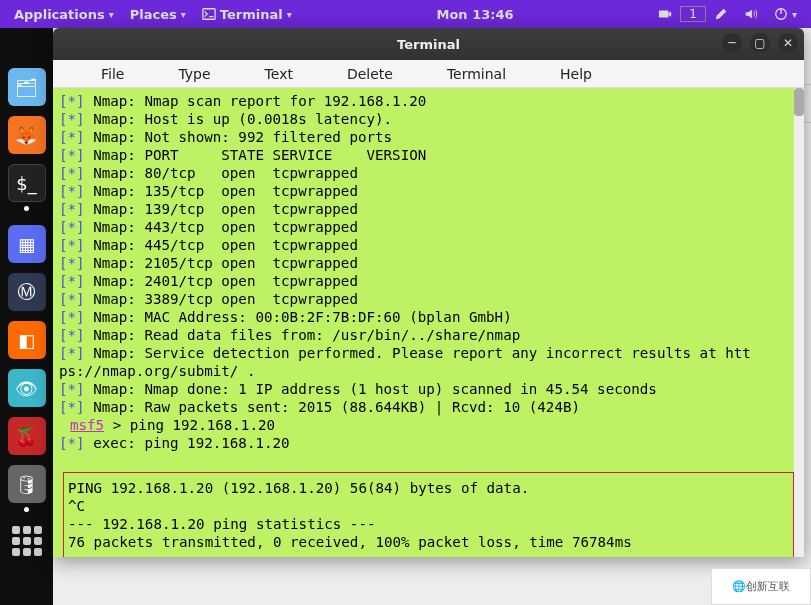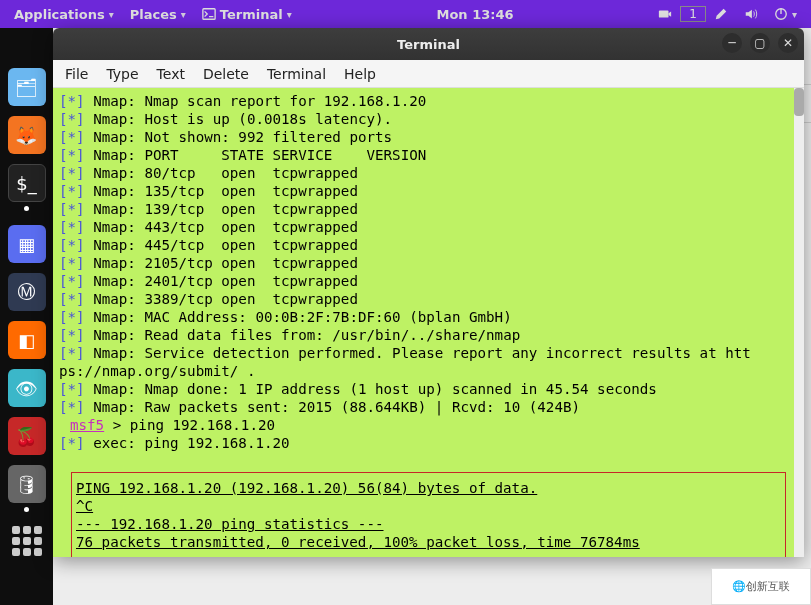--- a/index.html
+++ b/index.html
@@ -28,26 +28,26 @@
   .bgapp .rightpane { position:absolute; right:0; top:95px; width:190px; padding:8px 10px; font-size:13px; color:#444;}
   .bgapp input, .bgapp select { border:1px solid #bbb; background:#fff; padding:3px 6px; font-size:12px; border-radius:4px;}
   .bgapp .thead { display:flex; gap:60px; position:absolute; top:168px; left:300px; color:#555; font-size:12px;}
 
   
   .termwin { position:absolute; top:28px; left:53px; right:7px; bottom:48px; background:#fff; border-radius:6px 6px 0 0; box-shadow:0 4px 20px rgba(0,0,0,.4); display:flex; flex-direction:column; overflow:hidden;}
   .titlebar { height:32px; background:linear-gradient(#3d3d3d,#323232); color:#eee; display:flex; align-items:center; justify-content:center; position:relative; font-size:13px; font-weight:600;}
   .titlebar .wbtns { position:absolute; right:6px; top:5px; display:flex; gap:8px;}
   .titlebar .wb { width:20px; height:20px; border-radius:50%; background:#2d2d2d; color:#ddd; display:flex; align-items:center; justify-content:center; font-size:12px; cursor:pointer;}
   .menubar { height:28px; background:#f5f5f5; border-bottom:1px solid #ddd; display:flex; align-items:center; gap:18px; padding:0 12px; font-size:14px; color:#222;}
-  .menubar span{cursor:default;}
+  .menubar span{cursor:default;margin-left:36px;}
 
   .termbody { flex:1; background:#bef264; padding:4px 6px 4px 6px; font-family:"DejaVu Sans Mono","Liberation Mono",monospace; font-size:14.2px; line-height:18px; overflow:auto; white-space:pre; color:#000;}
   .b{color:#4a55d8;} 
   .p{color:#c62fbf; text-decoration: underline; margin-left: 11px;} 
-  .redbox{border:1px solid #c62828; padding:6px 4px; margin:2px 12px;text-decoration:underline;}
+  .redbox{border:1px solid #c62828; padding:6px 4px; margin:2px 4px;}
   .termscroll { position:absolute; right:0; top:60px; bottom:0; width:10px; background:#eee;}
   .termscroll .thumb{position:absolute; top:0; width:100%; height:28px; background:#aaa; border-radius:4px;}
 
   
   .wm{position:absolute; right:0; bottom:0; width:100px; height:37px; background:#fff; display:flex; align-items:center; justify-content:center; font-size:11px; color:#555; border:1px solid #ddd;}
 </style>
 </head>
 <body>
 
 <div class="top-panel">

